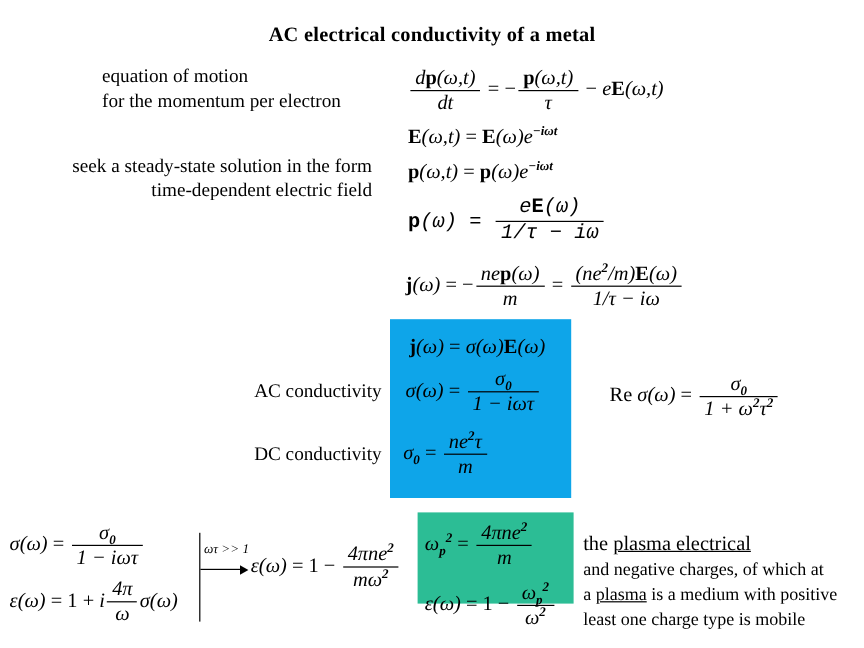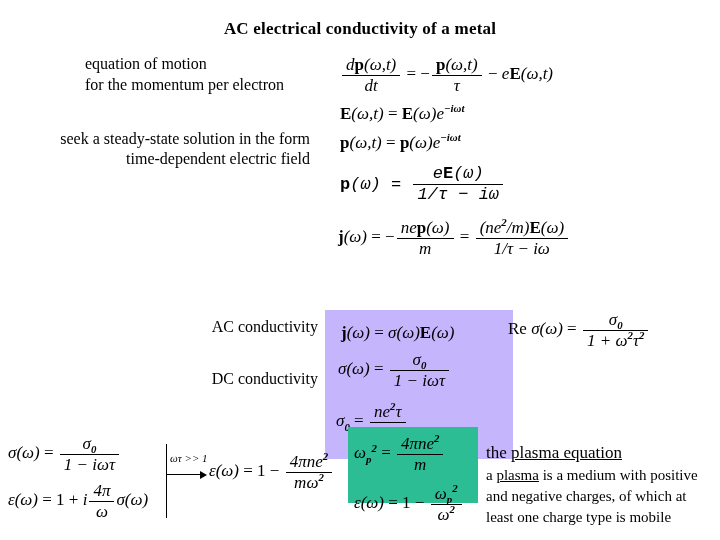--- a/index.html
+++ b/index.html
@@ -53,21 +53,21 @@
   <div class="lbl lbl-right" style="left:0; top:318px; width:318px;">AC conductivity</div>
 
   <div class="lbl lbl-right" style="left:0; top:370px; width:318px;">DC conductivity</div>
 
   <div class="eq" style="left:340px; top:55px;"><span class="frac"><span class="fnum"><span class="t-i">d</span><span class="t-b">p</span><span class="t-i">(ω,t)</span></span><span class="fden"><span class="t-i">dt</span></span></span><span class="t-r"> = −</span><span class="frac"><span class="fnum"><span class="t-b">p</span><span class="t-i">(ω,t)</span></span><span class="fden"><span class="t-i">τ</span></span></span><span class="t-r"> − </span><span class="t-i">e</span><span class="t-b">E</span><span class="t-i">(ω,t)</span></div>
   <div class="eq" style="left:340px; top:103px;"><span class="t-b">E</span><span class="t-i">(ω,t)</span><span class="t-r"> = </span><span class="t-b">E</span><span class="t-i">(ω)</span><span class="t-i">e</span><sup>−iωt</sup></div>
   <div class="eq" style="left:340px; top:132px;"><span class="t-b">p</span><span class="t-i">(ω,t)</span><span class="t-r"> = </span><span class="t-b">p</span><span class="t-i">(ω)</span><span class="t-i">e</span><sup>−iωt</sup></div>
   <div class="eq" style="left:340px; top:164px;font-family:Liberation Mono, monospace;"><span class="t-b">p</span><span class="t-i">(ω)</span><span class="t-r"> = </span><span class="frac"><span class="fnum"><span class="t-i">e</span><span class="t-b">E</span><span class="t-i">(ω)</span></span><span class="fden"><span class="t-i">1/τ − iω</span></span></span></div>
   <div class="eq" style="left:338px; top:218px;"><span class="t-b">j</span><span class="t-i">(ω)</span><span class="t-r"> = −</span><span class="frac"><span class="fnum"><span class="t-i">ne</span><span class="t-b">p</span><span class="t-i">(ω)</span></span><span class="fden"><span class="t-i">m</span></span></span><span class="t-r"> = </span><span class="frac"><span class="fnum"><span class="t-i">(ne</span><sup>2</sup><span class="t-i">/m)</span><span class="t-b">E</span><span class="t-i">(ω)</span></span><span class="fden"><span class="t-i">1/τ − iω</span></span></span></div>
 
-  <div class="hlbox" style="left: 325px; top: 266px; width: 188px; height: 149px; background: #c4b5fd; margin-top: 44px;">
+  <div class="hlbox" style="left: 325px; top: 266px; width: 151px; height: 149px; background: #0ea5e9;">
     <div class="eq" style="left:16px; top:12px;"><span class="t-b">j</span><span class="t-i">(ω)</span><span class="t-r"> = </span><span class="t-i">σ(ω)</span><span class="t-b">E</span><span class="t-i">(ω)</span></div>
     <div class="eq" style="left:13px; top:40px;"><span class="t-i">σ(ω)</span><span class="t-r"> = </span><span class="frac"><span class="fnum"><span class="t-i">σ</span><sub>0</sub></span><span class="fden"><span class="t-i">1 − iωτ</span></span></span></div>
     <div class="eq" style="left:11px; top:92px;"><span class="t-i">σ</span><sub>0</sub><span class="t-r"> = </span><span class="frac"><span class="fnum"><span class="t-i">ne</span><sup>2</sup><span class="t-i">τ</span></span><span class="fden"><span class="t-i">m</span></span></span></div>
   </div>
 
   <div class="eq" style="left:508px; top:310px;"><span class="t-r">Re </span><span class="t-i">σ(ω)</span><span class="t-r"> = </span><span class="frac"><span class="fnum"><span class="t-i">σ</span><sub>0</sub></span><span class="fden"><span class="t-i">1 + ω</span><sup>2</sup><span class="t-i">τ</span><sup>2</sup></span></span></div>
 
   <div class="eq" style="left:8px; top:434px;"><span class="t-i">σ(ω)</span><span class="t-r"> = </span><span class="frac"><span class="fnum"><span class="t-i">σ</span><sub>0</sub></span><span class="fden"><span class="t-i">1 − iωτ</span></span></span></div>
   <div class="eq" style="left:8px; top:481px;"><span class="t-i">ε(ω)</span><span class="t-r"> = 1 + </span><span class="t-i">i</span><span class="frac"><span class="fnum"><span class="t-i">4π</span></span><span class="fden"><span class="t-i">ω</span></span></span><span class="t-i">σ(ω)</span></div>
 
@@ -78,22 +78,22 @@
 
   <div class="eq" style="left:209px; top:452px;"><span class="t-i">ε(ω)</span><span class="t-r"> = 1 − </span><span class="frac"><span class="fnum"><span class="t-i">4πne</span><sup>2</sup></span><span class="fden"><span class="t-i">mω</span><sup>2</sup></span></span></div>
 
   <div class="hlbox" style="left: 348px; top: 427px; width: 130px; height: 76px; background: rgb(44, 189, 149);">
     <div class="eq" style="left:6px; top:7px;"><span class="t-i">ω</span><sub>p</sub><sup>2</sup><span class="t-r"> = </span><span class="frac"><span class="fnum"><span class="t-i">4πne</span><sup>2</sup></span><span class="fden"><span class="t-i">m</span></span></span></div>
     <div class="eq" style="left:6px; top:57px;"><span class="t-i">ε(ω)</span><span class="t-r"> = 1 − </span><span class="frac"><span class="fnum"><span class="t-i">ω</span><sub>p</sub><sup>2</sup></span><span class="fden"><span class="t-i">ω</span><sup>2</sup></span></span></div>
   </div>
 
   <div class="plasma" style="left:486px; top:441px; width:234px;">
     <div class="plasma-head">
-      <span>the </span><span class="ul">plasma equation</span>
+      <span>the </span><span class="ul">plasma electrical</span>
     </div>
+    <div>and negative charges, of which at</div>
     <div>
       <span>a </span><span class="ul">plasma</span><span> is a medium with positive</span>
     </div>
-    <div>and negative charges, of which at</div>
     <div>least one charge type is mobile</div>
   </div>
 
 </div>
 
 </body></html>

